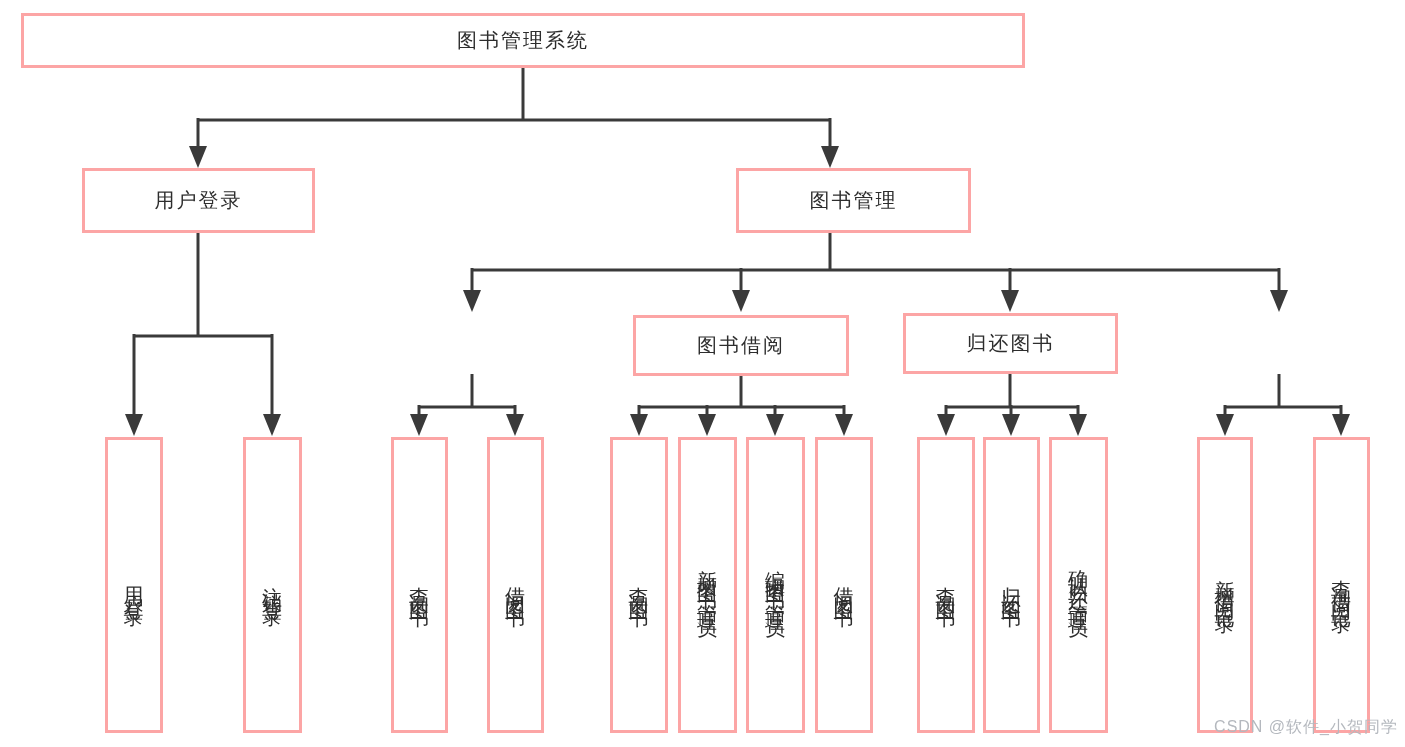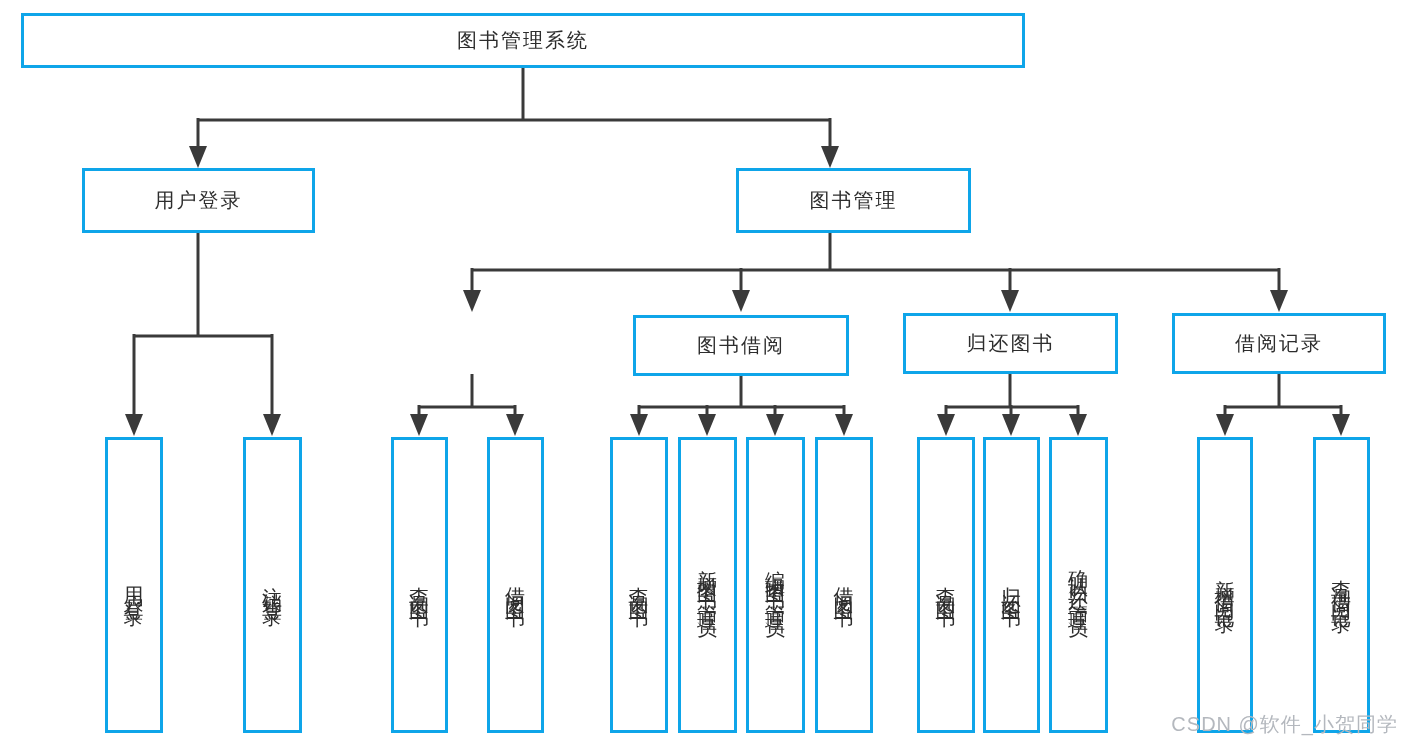--- a/index.html
+++ b/index.html
@@ -7,42 +7,42 @@
     position:relative;
     width:1405px; height:747px;
     background:#ffffff;
     font-family:"Liberation Sans","DejaVu Sans",sans-serif;
     overflow:hidden;
   }
   svg.connectors { position:absolute; left:0; top:0; width:1405px; height:747px; }
   .node {
     position:absolute;
     background:#ffffff;
-    border:3px solid #0ea5e9;
+    border:3px solid #fca5a5;
     box-sizing:border-box;
     display:flex; align-items:center; justify-content:center;
     color:#2d2d2d;
   }
   .node.h .lbl {
     font-size:20px;
     letter-spacing:2px;
     white-space:nowrap;
   }
   .node.v { height:296px; top:437px; }
   .node.v .vlbl {
     writing-mode:vertical-rl;
     text-orientation:mixed;
     font-size:20px;
     line-height:1;
     letter-spacing:7px;
   }
   .watermark {
     position:absolute;
     right:7px; bottom:9px;
-    font-size:20px;
+    font-size:16px;
     color:#b4b8be;
     letter-spacing:1px;
     white-space:nowrap;
   }
 </style>
 </head>
 <body>
 
 <div id="stage">
 
@@ -125,23 +125,20 @@
   <div class="node h" style="left:736px;top:168px;width:235px;height:65px">
     <span class="lbl">图书管理</span>
   </div>
 
   <div class="node h" style="left:633px;top:315px;width:216px;height:61px">
     <span class="lbl">图书借阅</span>
   </div>
   <div class="node h" style="left:903px;top:313px;width:215px;height:61px">
     <span class="lbl">归还图书</span>
   </div>
-  <div class="node h" style="left:1172px;top:313px;width:214px;height:61px">
-    <span class="lbl">借阅记录</span>
-  </div>
 
   <div class="node v" style="left:105px;width:58px">
     <span class="vlbl">用户登录</span>
   </div>
   <div class="node v" style="left:243px;width:59px">
     <span class="vlbl">注销登录</span>
   </div>
 
   <div class="node v" style="left:391px;width:57px">
     <span class="vlbl">查询图书</span>

